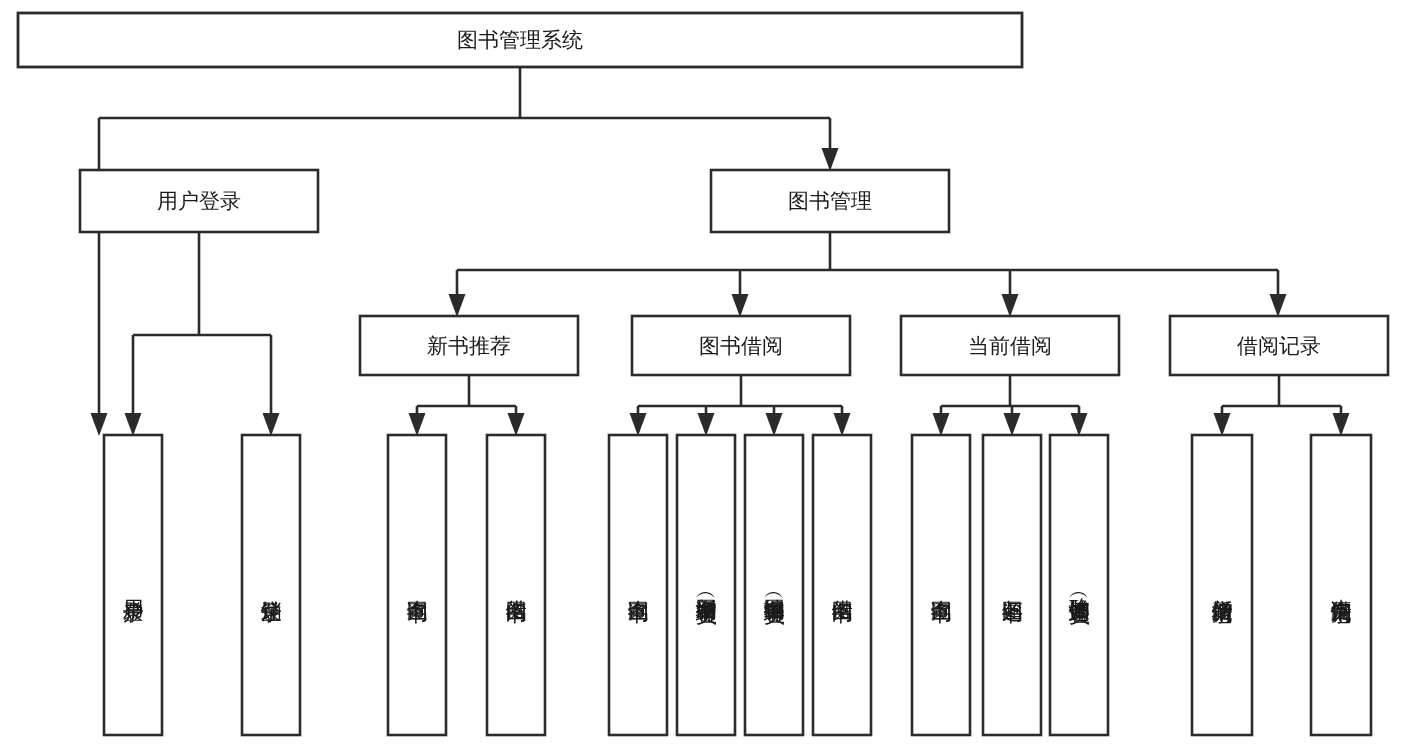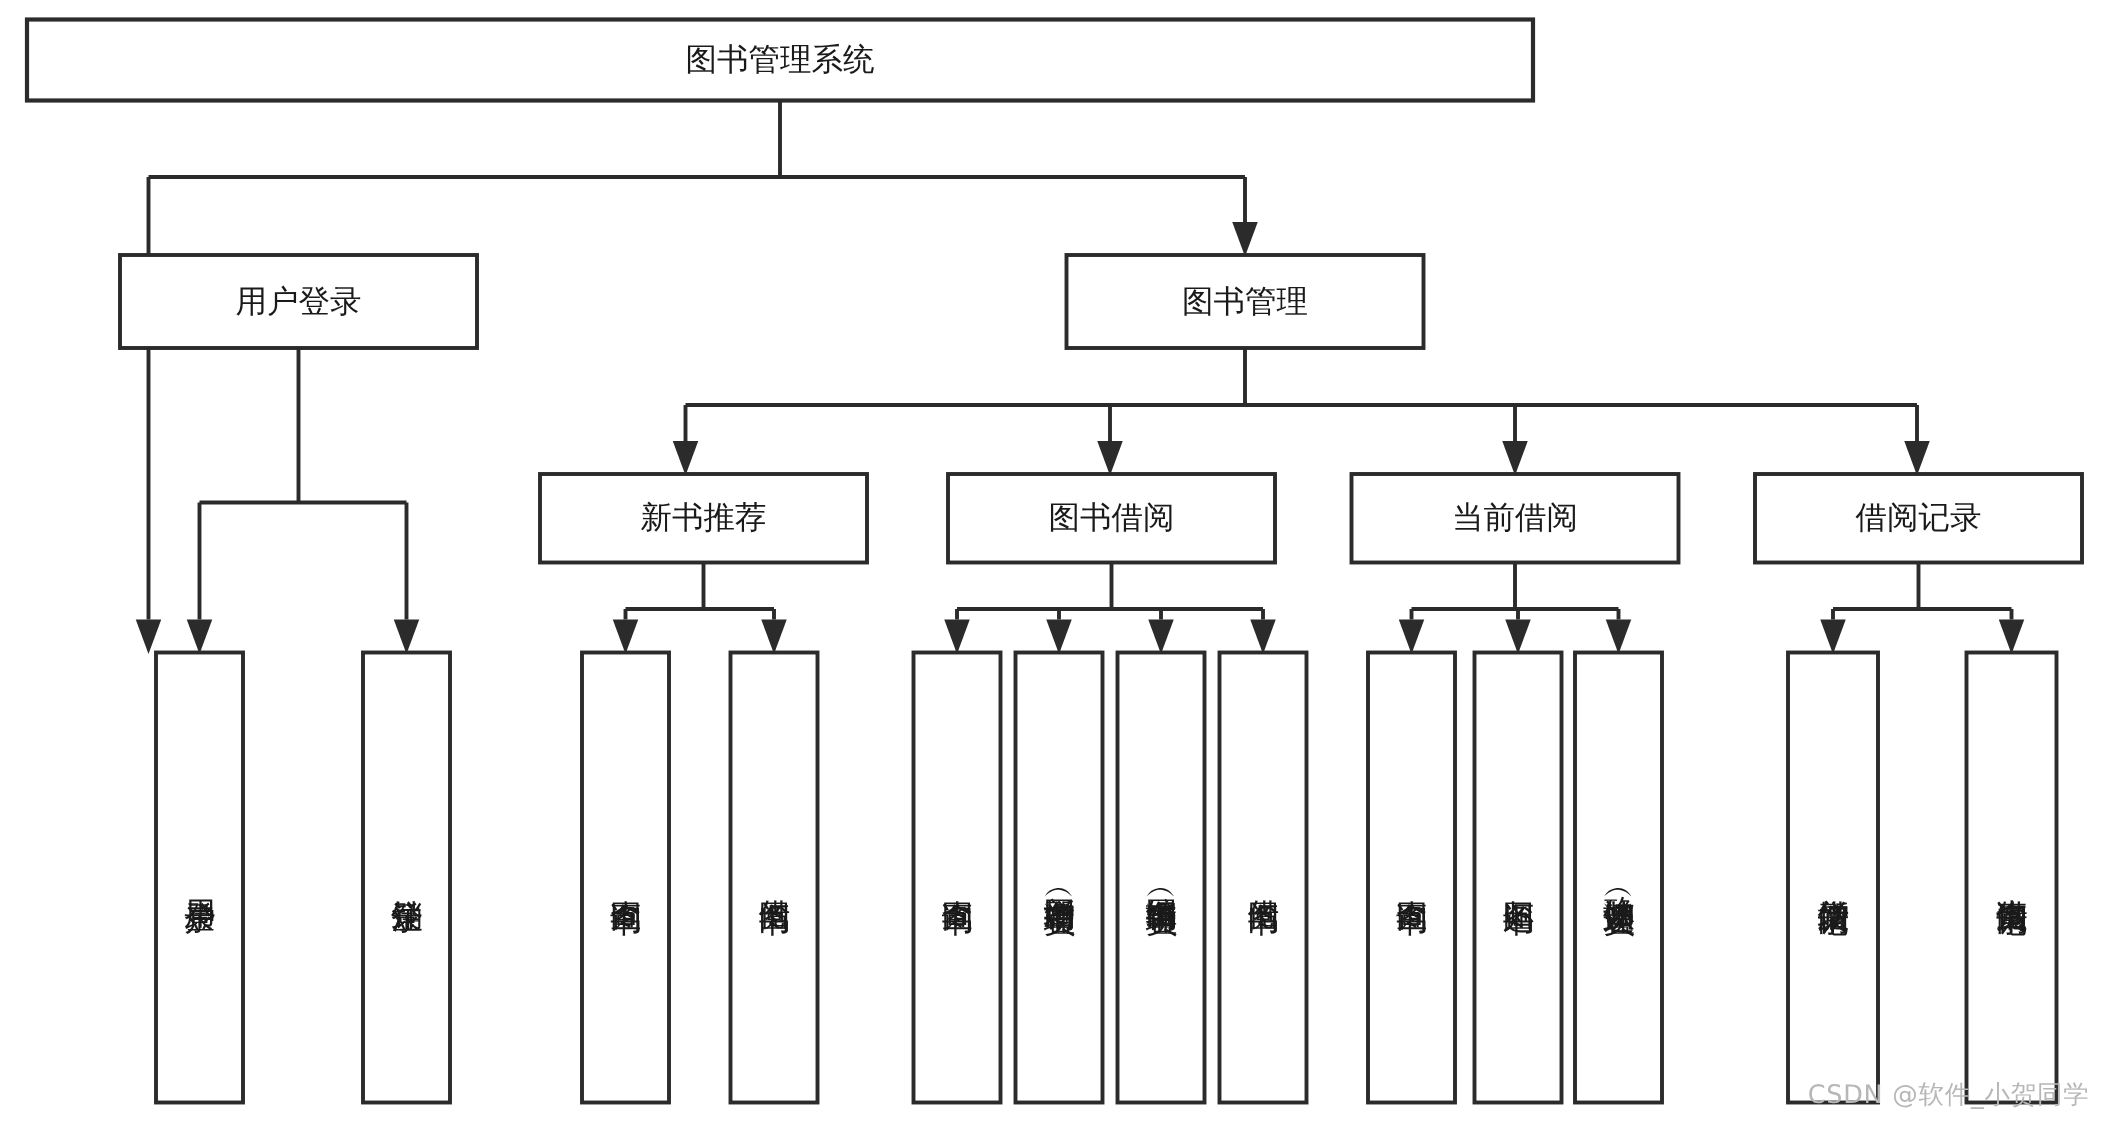--- a/index.html
+++ b/index.html
@@ -242,15 +242,14 @@
         <span class="leaf-label">确认归还（管理员）</span>
       </div>
       <div class="leaf-label-holder" style="left: 1192px; top: 435px; width: 60px; height: 300px;">
         <span class="leaf-label">新增借阅记录</span>
       </div>
       <div class="leaf-label-holder" style="left: 1311px; top: 435px; width: 60px; height: 300px;">
         <span class="leaf-label">查询借阅记录</span>
       </div>
     </div>
 
-  <div class="watermark">CSDN @软件_小贺同学</div>
 
 </div>
 
 </body></html>

